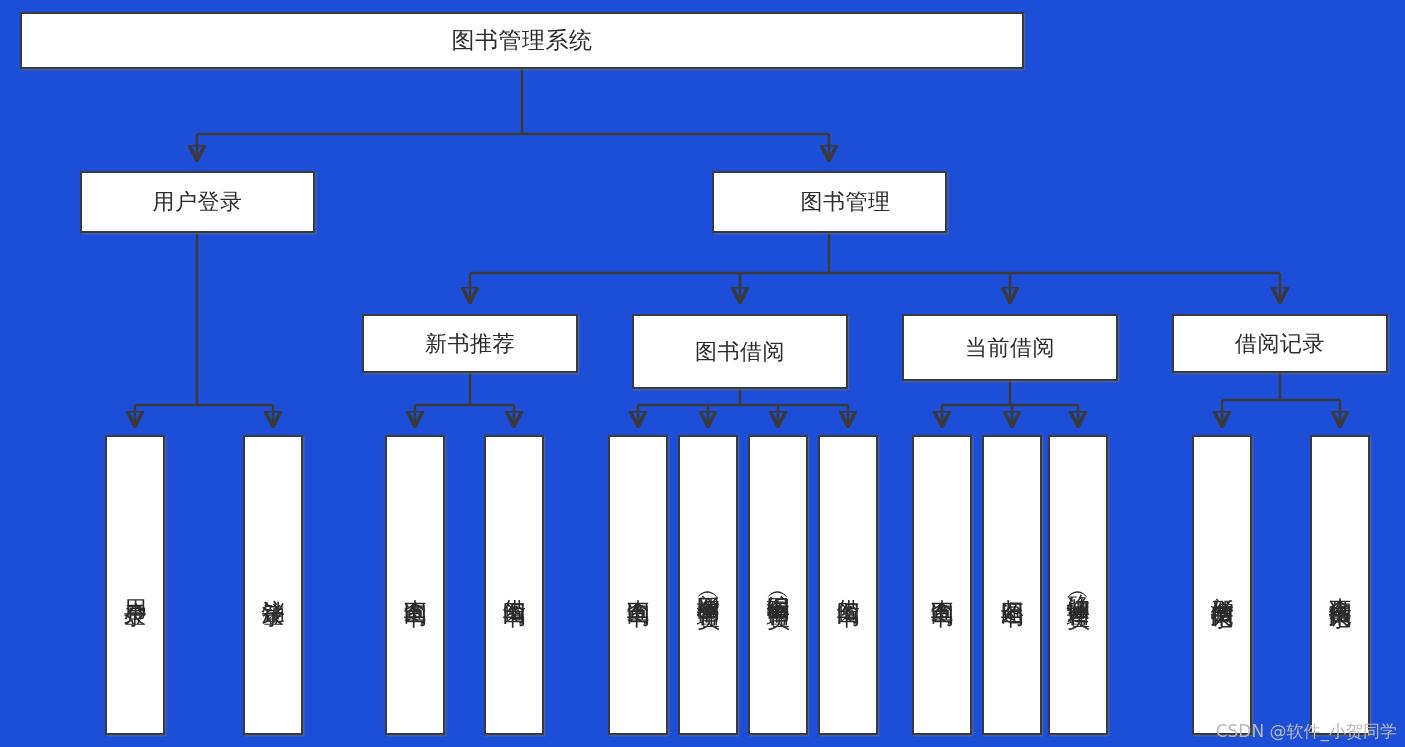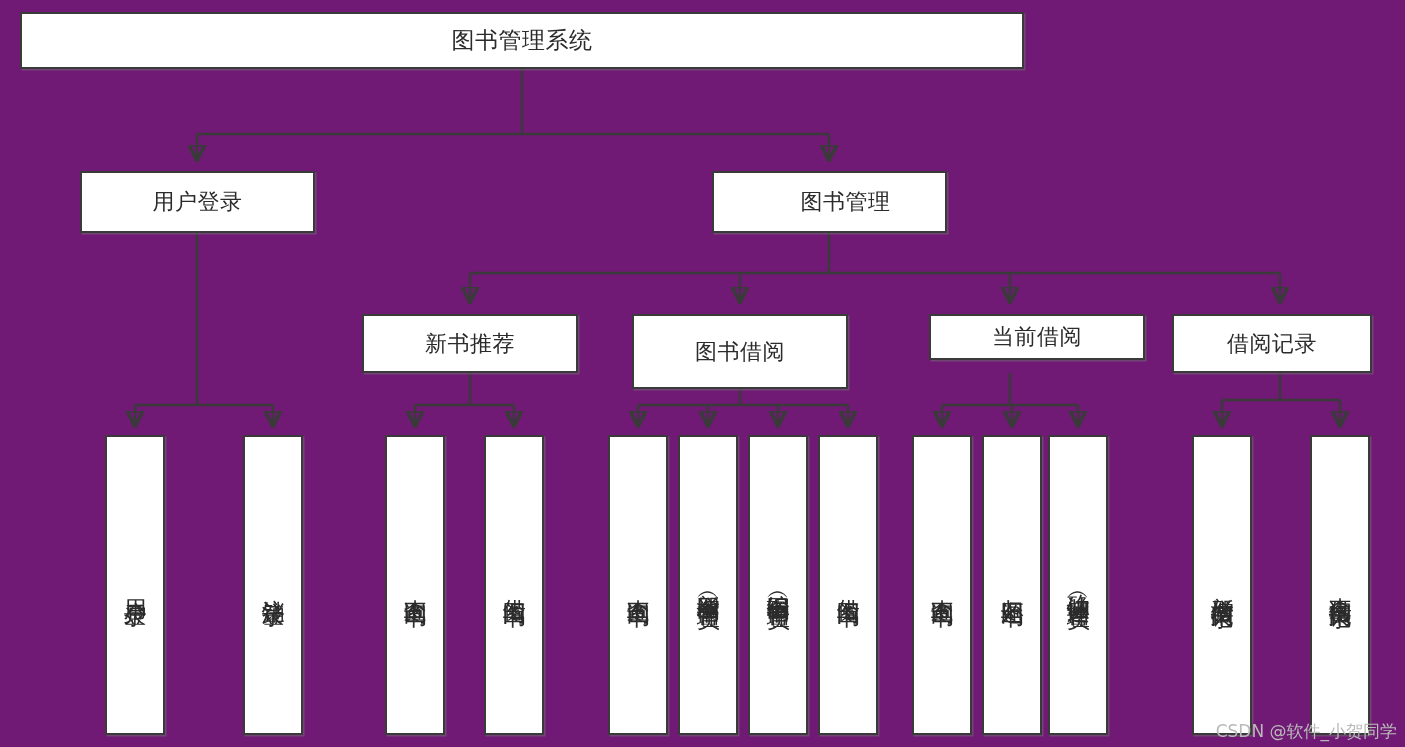--- a/index.html
+++ b/index.html
@@ -7,21 +7,21 @@
     padding: 0;
     background: #ffffff;
   }
   body {
     font-family: "DejaVu Sans", "Liberation Sans", sans-serif;
   }
   #canvas {
     position: relative;
     width: 1405px;
     height: 747px;
-    background: #701a75;
+    background: #1d4ed8;
     overflow: hidden;
   }
   .node {
     position: absolute;
     box-sizing: border-box;
     background: #ffffff;
     border: 2.5px solid #3a3a3a;
     box-shadow: 1.5px 1.5px 0 rgba(120,120,120,0.45);
     display: flex;
     align-items: center;
@@ -153,25 +153,25 @@
   </div>
 
   <div class="node horiz" style="left:362px; top:314px; width:216px; height:59px;">
     <span class="label">新书推荐</span>
   </div>
 
   <div class="node horiz" style="left:632px; top:314px; width:216px; height:75px;">
     <span class="label">图书借阅</span>
   </div>
 
-  <div class="node horiz" style="left:902px; top:314px; width:216px; height:46px;margin-left:27px;">
+  <div class="node horiz" style="left:902px; top:314px; width:216px; height:67px;">
     <span class="label">当前借阅</span>
   </div>
 
-  <div class="node horiz" style="left:1172px; top:314px; width:200px; height:59px;">
+  <div class="node horiz" style="left:1172px; top:314px; width:216px; height:59px;">
     <span class="label">借阅记录</span>
   </div>
 
   <div class="node vert" style="left:105px; top:435px; width:60px; height:300px;">
     <span class="label">用户登录</span>
   </div>
   <div class="node vert" style="left:243px; top:435px; width:60px; height:300px;">
     <span class="label">注销登录</span>
   </div>
 

